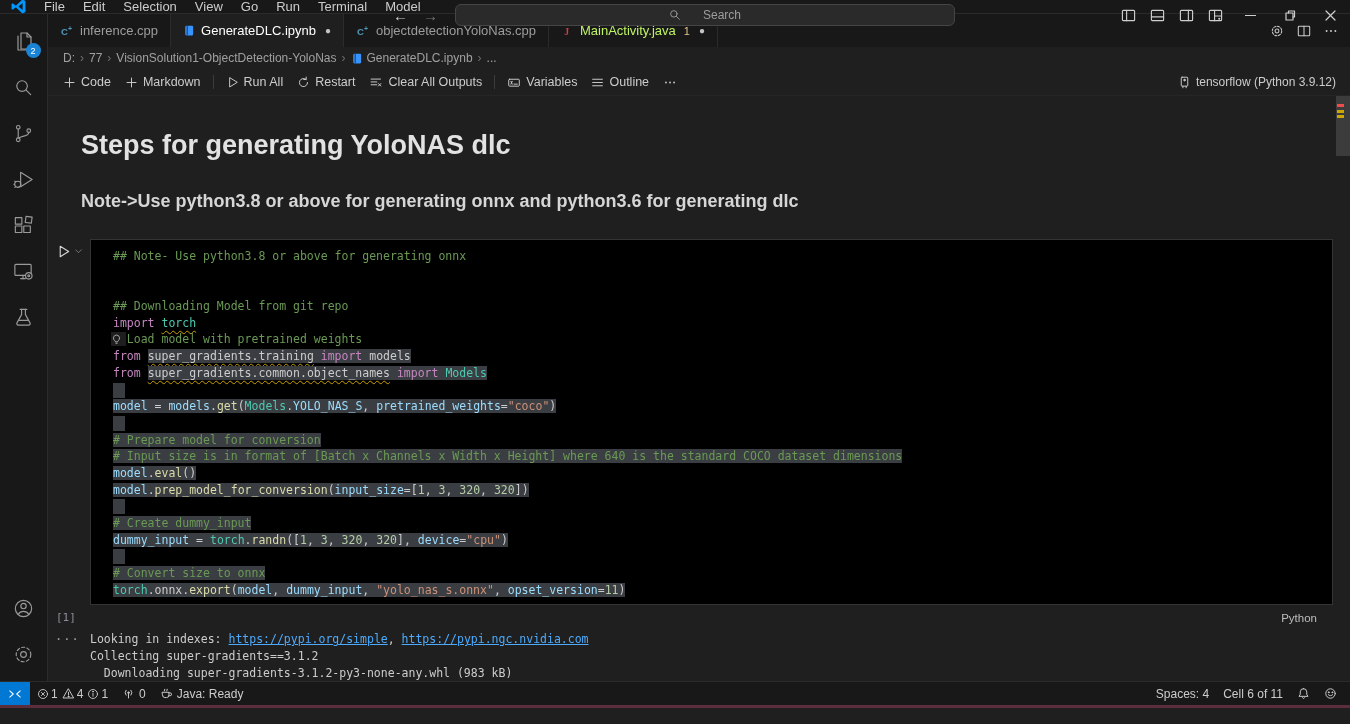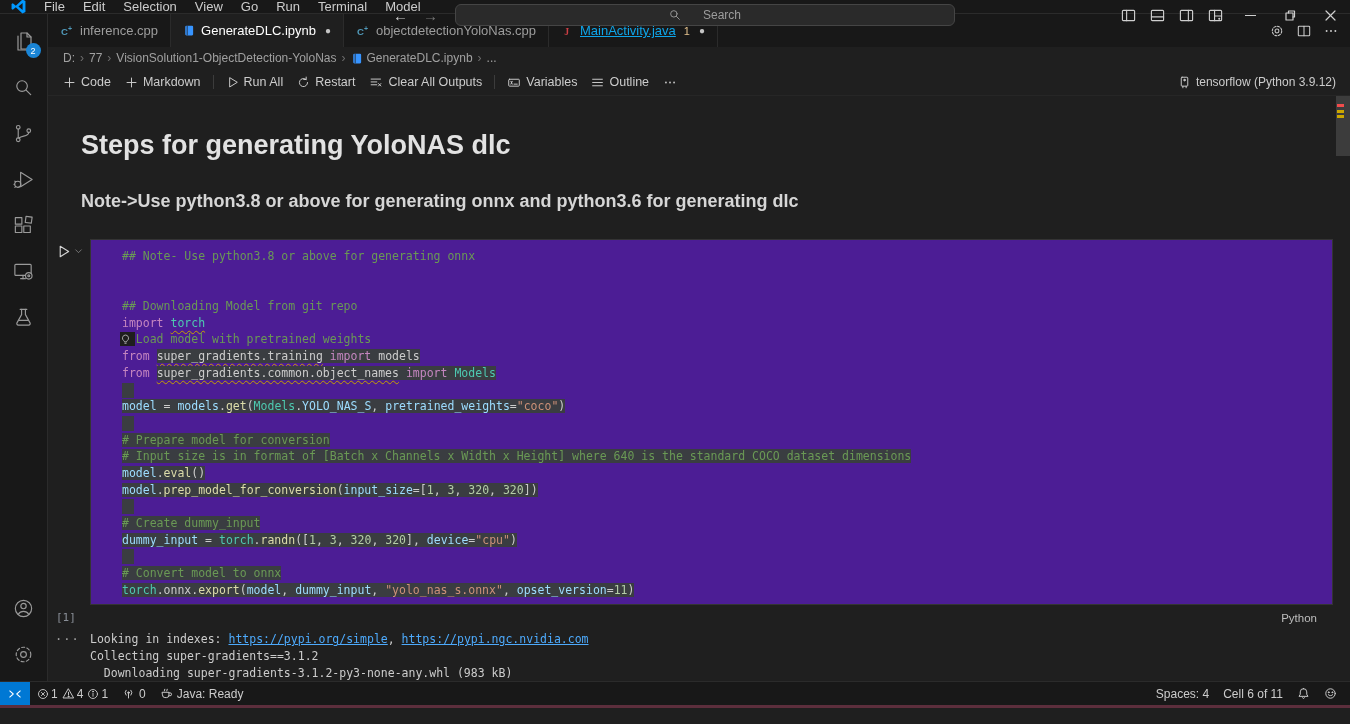--- a/index.html
+++ b/index.html
@@ -58,21 +58,21 @@
   .tb-ic{display:flex;align-items:center;color:#cccccc;}
   .kernel{margin-left:auto;display:flex;align-items:center;gap:5px;padding-right:14px;font-size:12px;color:#cccccc;}
 
   
   .nbcontent{position:relative;flex:1;overflow:hidden;background:#1f1f1f;}
   .md-h1{margin:31px 0 0 33px;font-size:27px;font-weight:600;color:#e2e2e2;line-height:36px;}
   .md-h2{margin:26px 0 0 33px;font-size:18px;font-weight:600;color:#d6d6d6;line-height:24px;}
 
   .cell{position:relative;margin:26px 17px 0 0;display:flex;}
   .cell-gutter{width:42px;display:flex;justify-content:center;align-items:flex-start;gap:3px;padding-top:5px;color:#d4d4d4;}
-  .cell-editor{flex:1;min-width:0;background:#4c1d95;border:1px solid #343434;padding:8px 0 6px 31px;position:relative;}
+  .cell-editor{flex:1;min-width:0;background:#000000;border:1px solid #343434;padding:8px 0 6px 22px;position:relative;}
   .code-line{font-family:"DejaVu Sans Mono",monospace;font-size:11.5px;line-height:16.7px;height:16.7px;
     white-space:pre;position:relative;color:#cccccc;}
   .tok-cm{color:#6A9955}.tok-kw{color:#C586C0}.tok-ty{color:#4EC9B0}.tok-fn{color:#DCDCAA}
   .tok-va{color:#9CDCFE}.tok-st{color:#CE9178}.tok-nu{color:#B5CEA8}.tok-pl{color:#cccccc}.tok-rd{color:#D16969}
   .sel{background:#3a3d41;}
   .sq-r{text-decoration-line:underline;text-decoration-style:wavy;text-decoration-color:#f14c4c;
     text-decoration-thickness:1px;text-underline-offset:2.5px;}
   .sq-y{text-decoration-line:underline;text-decoration-style:wavy;text-decoration-color:#c8a000;
     text-decoration-thickness:1px;text-underline-offset:2.5px;}
   .blank-sel::after{content:"";position:absolute;left:0;top:1px;width:12px;height:15px;background:#3a3d41;}
@@ -288,21 +288,21 @@
               </svg>
             </span>
             <span class="tab-label">objectdetectionYoloNas.cpp</span>
           </div>
           <div class="tab">
             <span class="tab-icon">
               <svg width="13" height="14" viewBox="0 0 16 16">
                 <text x="4" y="12.5" font-size="12" font-weight="bold" fill="#cc3e44" font-family="Liberation Serif,serif">J</text>
               </svg>
             </span>
-            <span class="tab-label" style="color: #0ea5e9; text-decoration: underline;">MainActivity.java</span>
+            <span class="tab-label" style="color: #bef264;">MainActivity.java</span>
             <span class="tab-badge" style="color: rgb(226, 192, 141);">1</span>
             <span class="tab-dot">●</span>
           </div>
         </div>
       <div class="tab-actions">
         <span>
           <svg width="14" height="14" viewBox="0 0 16 16" class="stroke">
               <circle cx="8" cy="8" r="2.2"></circle>
               <circle cx="8" cy="8" r="5.4" stroke-dasharray="2.5 1.7"></circle>
             </svg>
@@ -479,21 +479,21 @@
             <div class="code-line"><span class="tok-va sel">model</span><span class="tok-pl sel"> = </span><span class="tok-va sel">models</span><span class="tok-pl sel">.</span><span class="tok-fn sel">get</span><span class="tok-pl sel">(</span><span class="tok-ty sel">Models</span><span class="tok-pl sel">.</span><span class="tok-va sel">YOLO_NAS_S</span><span class="tok-pl sel">, </span><span class="tok-va sel">pretrained_weights</span><span class="tok-pl sel">=</span><span class="tok-st sel">"coco"</span><span class="tok-pl sel">)</span></div>
             <div class="code-line blank-sel"></div>
             <div class="code-line"><span class="tok-cm sel"># Prepare model for conversion</span></div>
             <div class="code-line"><span class="tok-cm sel"># Input size is in format of [Batch x Channels x Width x Height] where 640 is the standard COCO dataset dimensions</span></div>
             <div class="code-line"><span class="tok-va sel">model</span><span class="tok-pl sel">.</span><span class="tok-fn sel">eval</span><span class="tok-pl sel">()</span></div>
             <div class="code-line"><span class="tok-va sel">model</span><span class="tok-pl sel">.</span><span class="tok-fn sel">prep_model_for_conversion</span><span class="tok-pl sel">(</span><span class="tok-va sel">input_size</span><span class="tok-pl sel">=[</span><span class="tok-nu sel">1</span><span class="tok-pl sel">, </span><span class="tok-nu sel">3</span><span class="tok-pl sel">, </span><span class="tok-nu sel">320</span><span class="tok-pl sel">, </span><span class="tok-nu sel">320</span><span class="tok-pl sel">])</span></div>
             <div class="code-line blank-sel"></div>
             <div class="code-line"><span class="tok-cm sel"># Create dummy_input</span></div>
             <div class="code-line"><span class="tok-va sel">dummy_input</span><span class="tok-pl sel"> = </span><span class="tok-ty sel">torch</span><span class="tok-pl sel">.</span><span class="tok-fn sel">randn</span><span class="tok-pl sel">([</span><span class="tok-nu sel">1</span><span class="tok-pl sel">, </span><span class="tok-nu sel">3</span><span class="tok-pl sel">, </span><span class="tok-nu sel">320</span><span class="tok-pl sel">, </span><span class="tok-nu sel">320</span><span class="tok-pl sel">], </span><span class="tok-va sel">device</span><span class="tok-pl sel">=</span><span class="tok-st sel">"cpu"</span><span class="tok-pl sel">)</span></div>
             <div class="code-line blank-sel"></div>
-            <div class="code-line"><span class="tok-cm sel"># Convert model to onnx</span></div>
+            <div class="code-line"><span class="tok-cm sel"># Convert size to onnx</span></div>
             <div class="code-line"><span class="tok-ty sel">torch</span><span class="tok-pl sel">.onnx.</span><span class="tok-fn sel">export</span><span class="tok-pl sel">(</span><span class="tok-va sel">model</span><span class="tok-pl sel">, </span><span class="tok-va sel">dummy_input</span><span class="tok-pl sel">, </span><span class="tok-st sel">"yolo_nas_s.onnx"</span><span class="tok-pl sel">, </span><span class="tok-va sel">opset_version</span><span class="tok-pl sel">=</span><span class="tok-nu sel">11</span><span class="tok-pl sel">)</span></div>
           </div>
         <div class="exec-count">[1]</div>
         <div class="cell-lang">Python</div>
       </div>
 
       <div class="output">
         <span class="out-more">···</span>
         <div>
             <div class="out-line"><span class="">Looking in indexes: </span><span class="out-link">https://pypi.org/simple</span><span class="">, </span><span class="out-link">https://pypi.ngc.nvidia.com</span></div>

